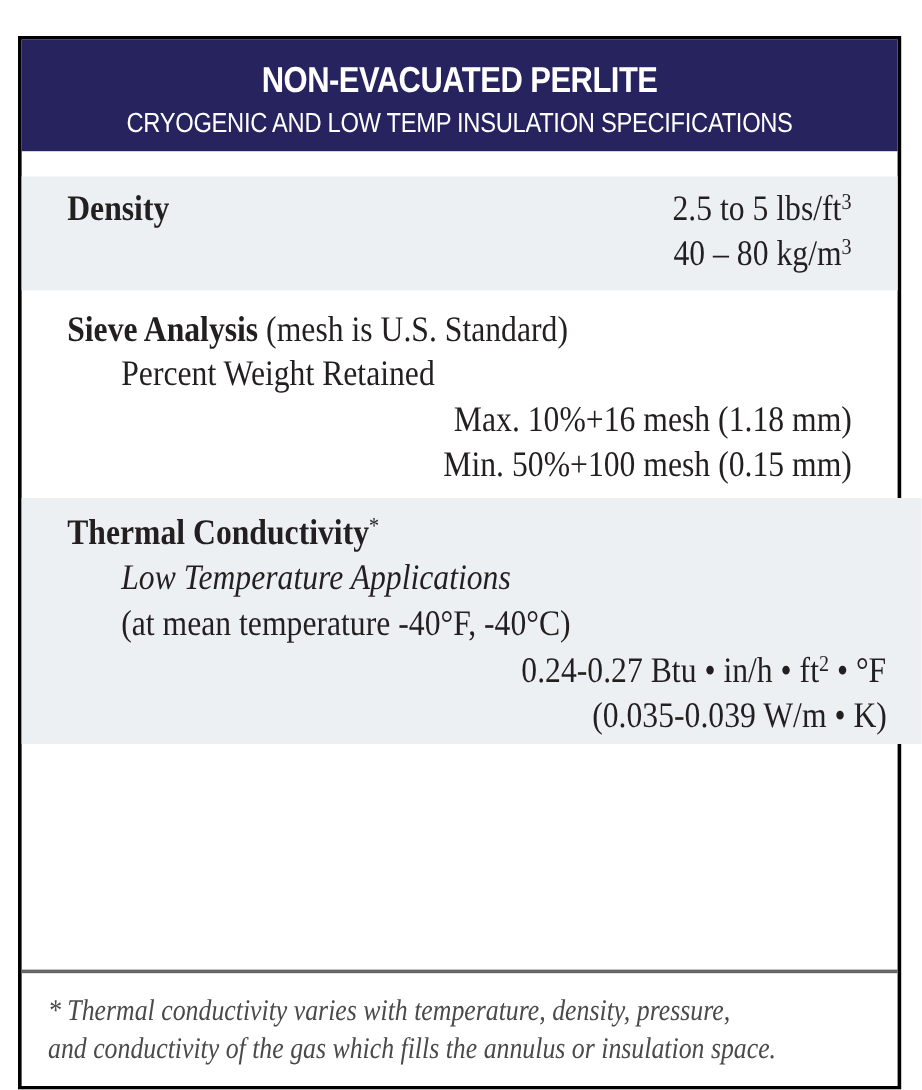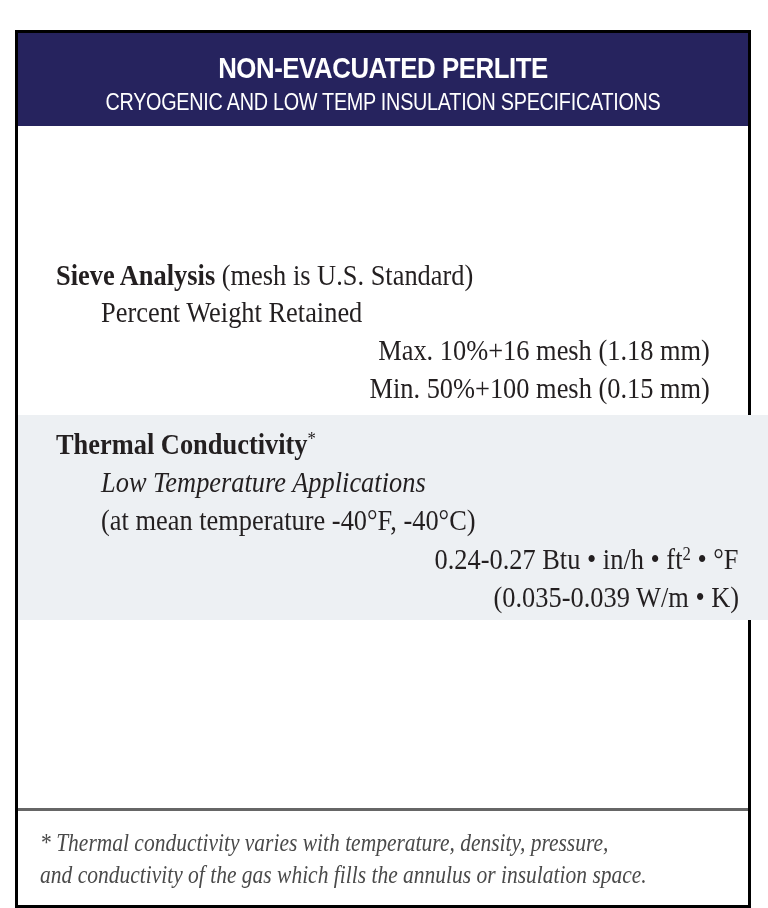--- a/index.html
+++ b/index.html
@@ -31,20 +31,29 @@
 </head>
 <body>
 
 <div class="card">
 
   <div class="header">
     <div class="title">NON-EVACUATED PERLITE</div>
     <div class="subtitle">CRYOGENIC AND LOW TEMP INSULATION SPECIFICATIONS</div>
   </div>
 
+  <div class="band" style="top:114px;height:95px;">
+    <div class="line left bold" style="left:38px;top:10px;">Density</div>
+    <div class="line right" style="top:10px;">
+      <span>2.5 to 5 lbs/ft</span><sup>3</sup>
+    </div>
+    <div class="line right" style="top:48px;">
+      <span>40 – 80 kg/m</span><sup>3</sup>
+    </div>
+  </div>
 
   <div>
     <div class="line left" style="left:38px;top:225px;">
       <span class="bold">Sieve Analysis</span><span> (mesh is U.S. Standard)</span>
     </div>
     <div class="line left" style="left:83px;top:262px;">Percent Weight Retained</div>
     <div class="line right" style="top:300px;">Max. 10%+16 mesh (1.18 mm)</div>
     <div class="line right" style="top:338px;">Min. 50%+100 mesh (0.15 mm)</div>
   </div>
 

